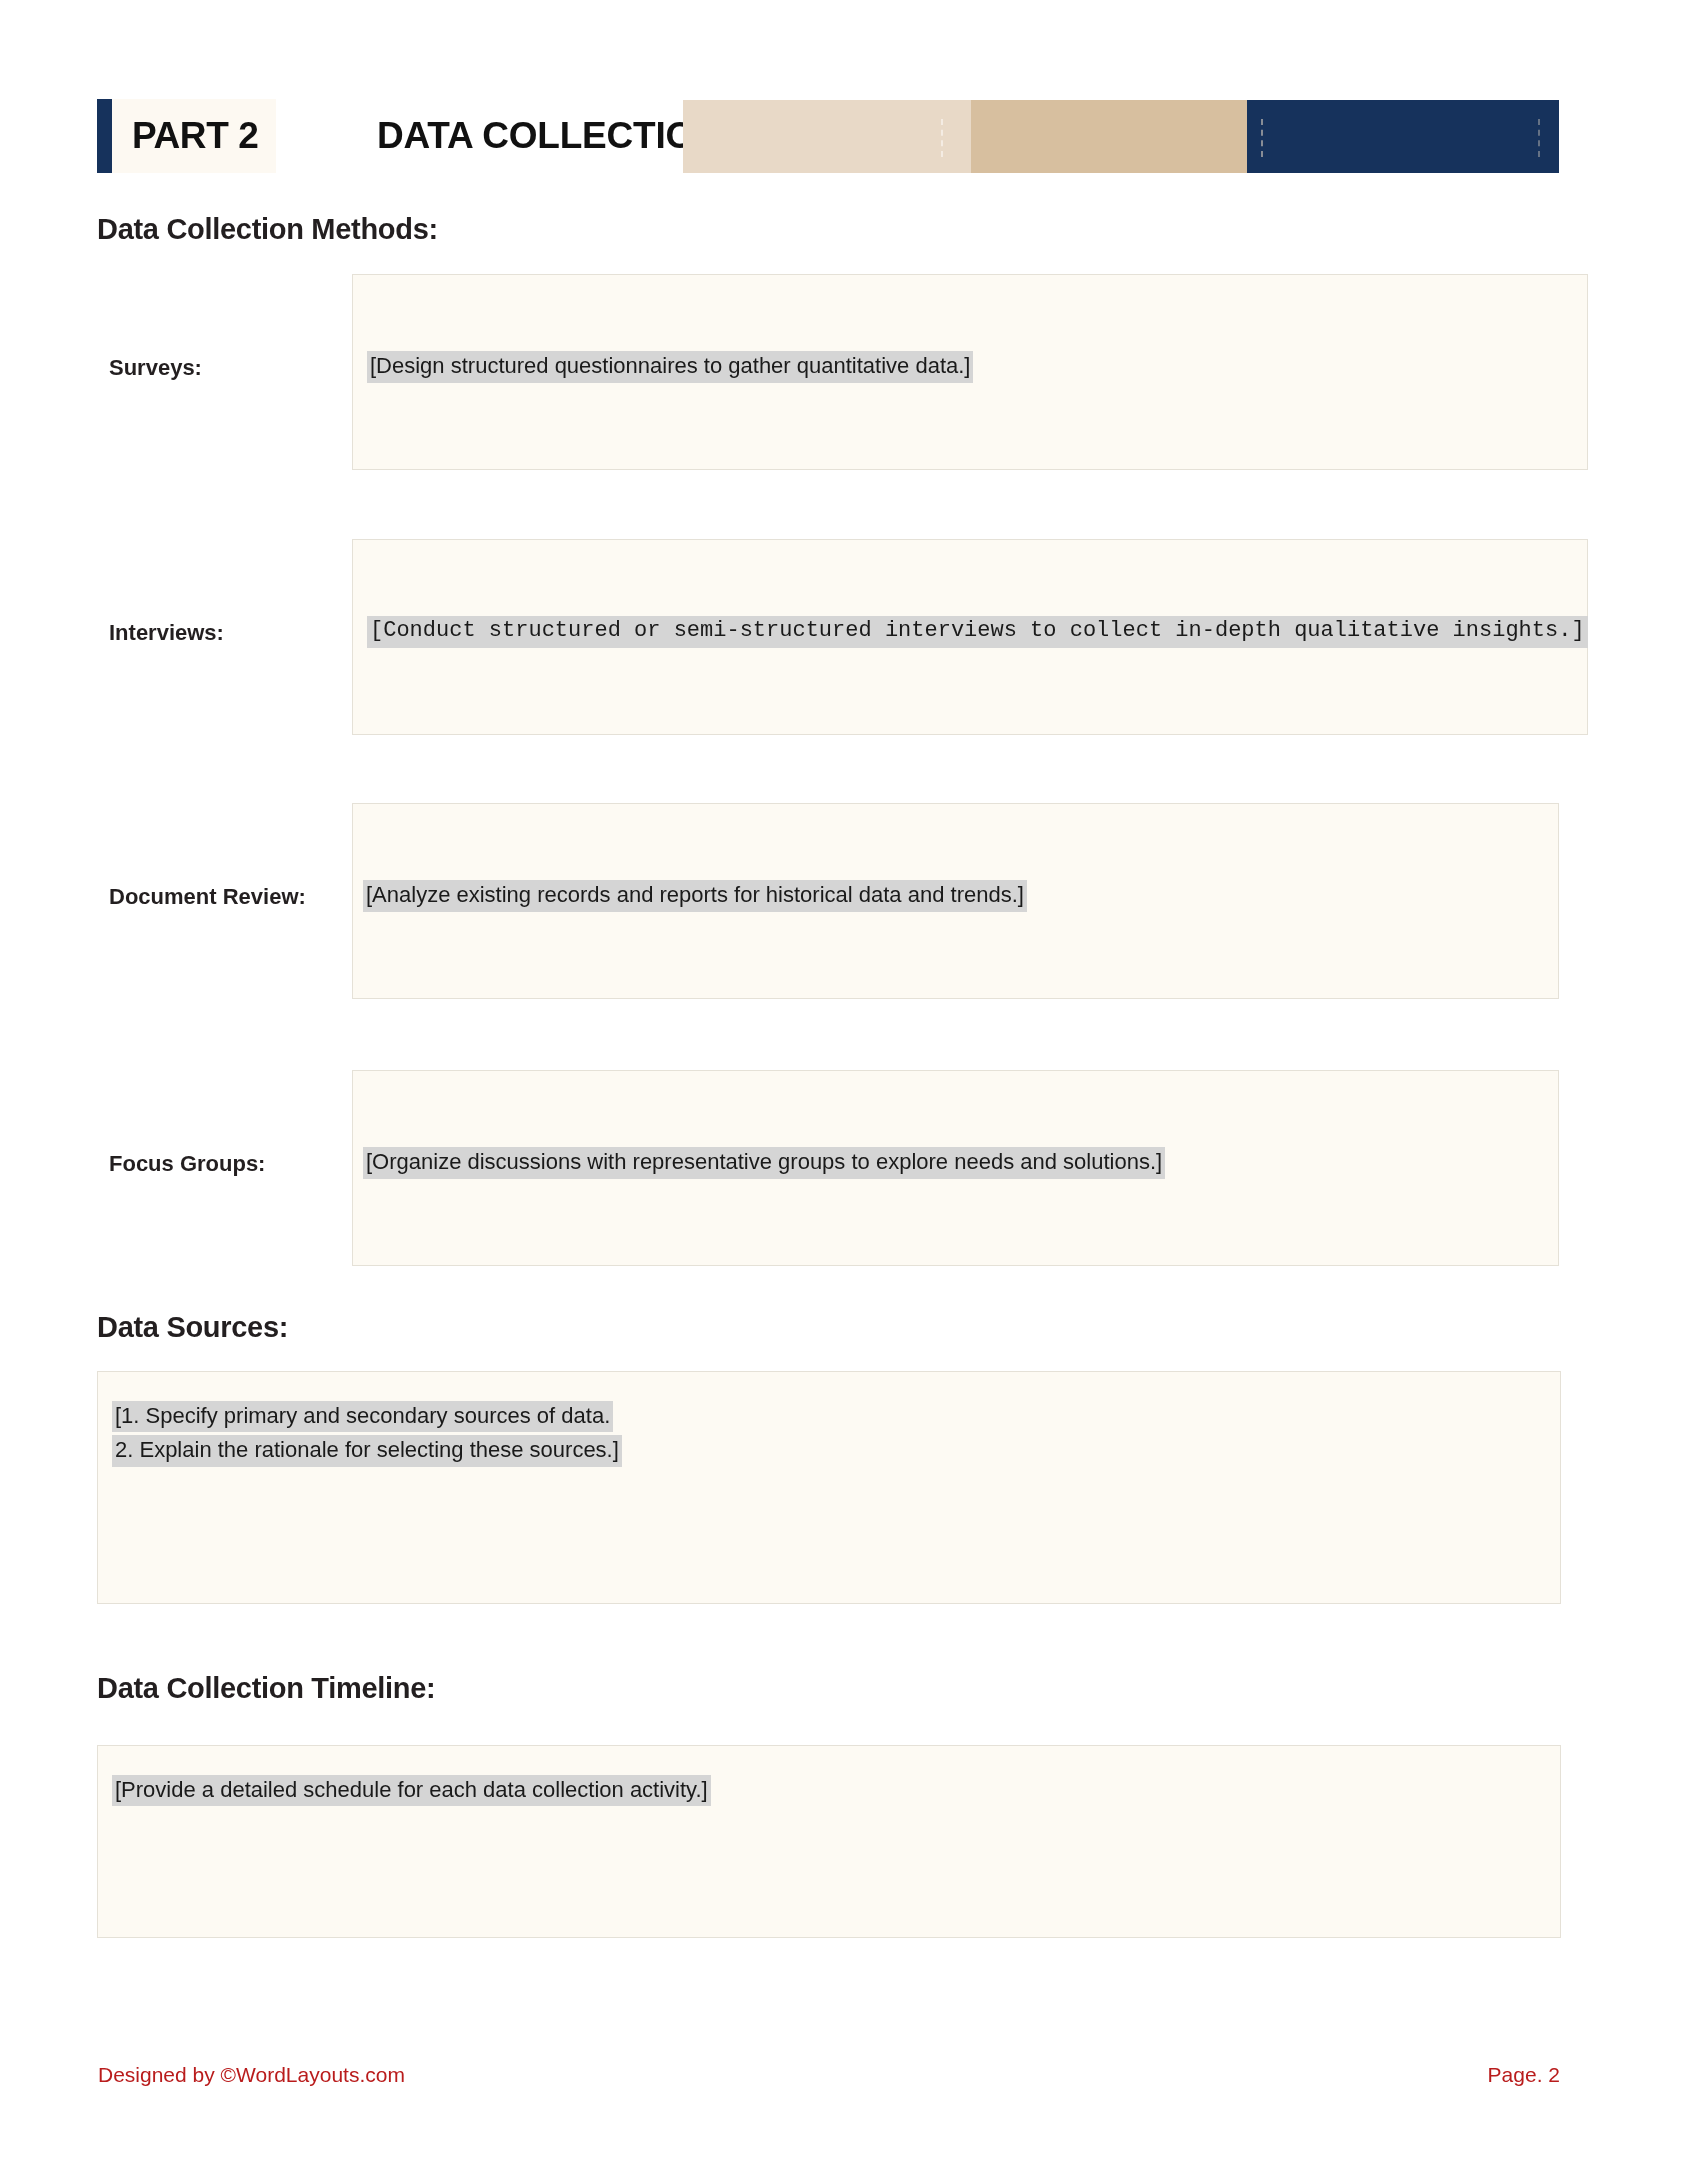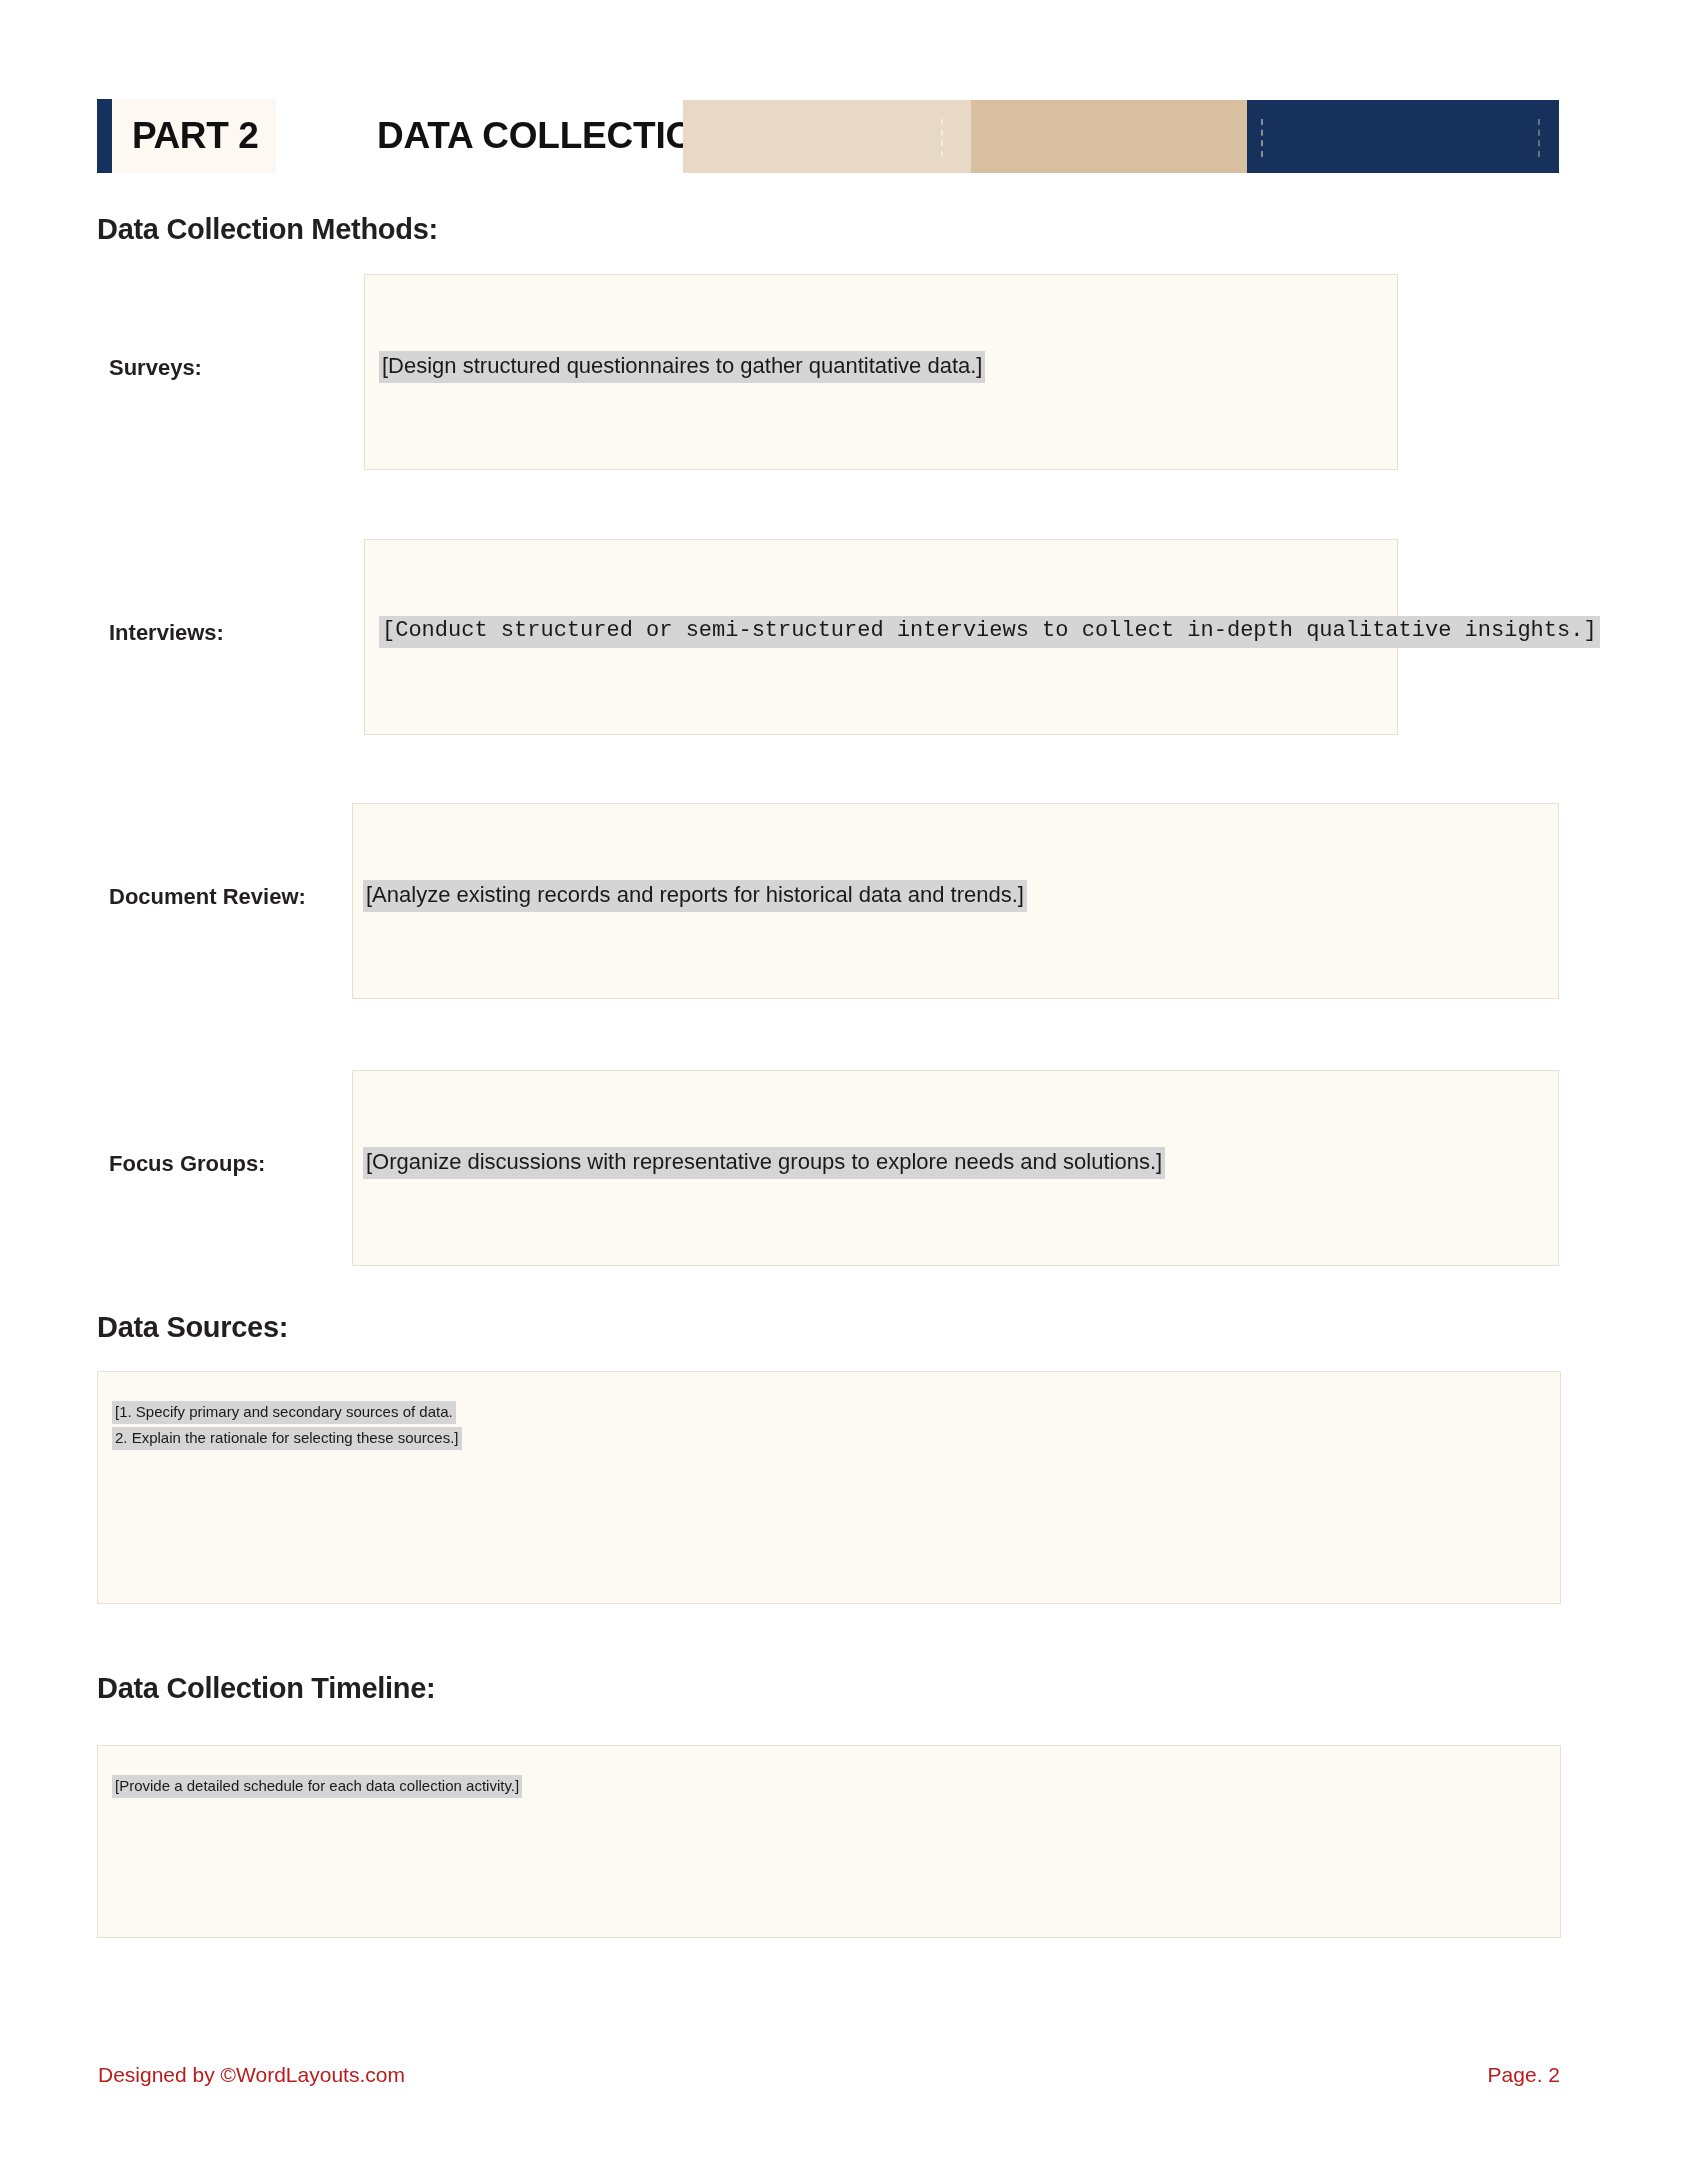--- a/index.html
+++ b/index.html
@@ -122,23 +122,23 @@
     position: absolute;
     left: 12px;
     font-family: "Liberation Sans", sans-serif;
     font-weight: 700;
     font-size: 22px;
     color: #231f20;
     white-space: nowrap;
   }
   .method-box {
     position: absolute;
-    left: 267px;
+    left: 255px;
     top: 0;
-    width: 1034px;
+    width: 1236px;
     height: 196px;
     background: #fdfaf3;
     border: 1px solid #e5e1d7;
     box-sizing: border-box;
   }
   .method-text {
     position: absolute;
     left: 14px;
     font-family: "Liberation Sans", sans-serif;
     font-size: 22px;
@@ -167,21 +167,21 @@
   #box-timeline { top: 1733px; height: 193px; margin-top: 12px; }
 
   .wide-lines {
     position: absolute;
     left: 14px;
     top: 29px;
   }
   .wide-line {
     display: table;
     font-family: "Liberation Sans", sans-serif;
-    font-size: 15px;
+    font-size: 22px;
     color: #1a1a1a;
     background: #d5d5d5;
     padding: 2px 3px 3px 3px;
     margin-bottom: 3px;
     line-height: 1.2;
     white-space: nowrap;
   }
 
   
   .footer-text {

